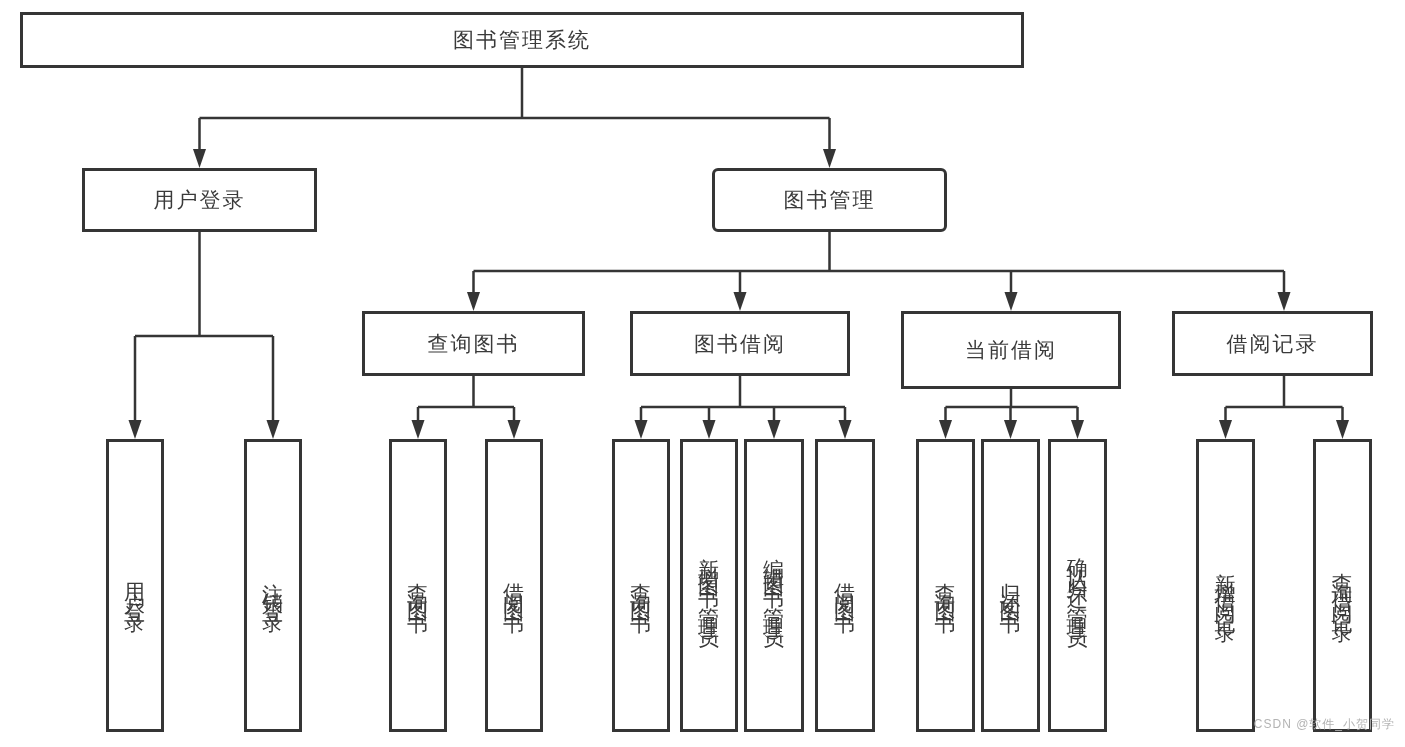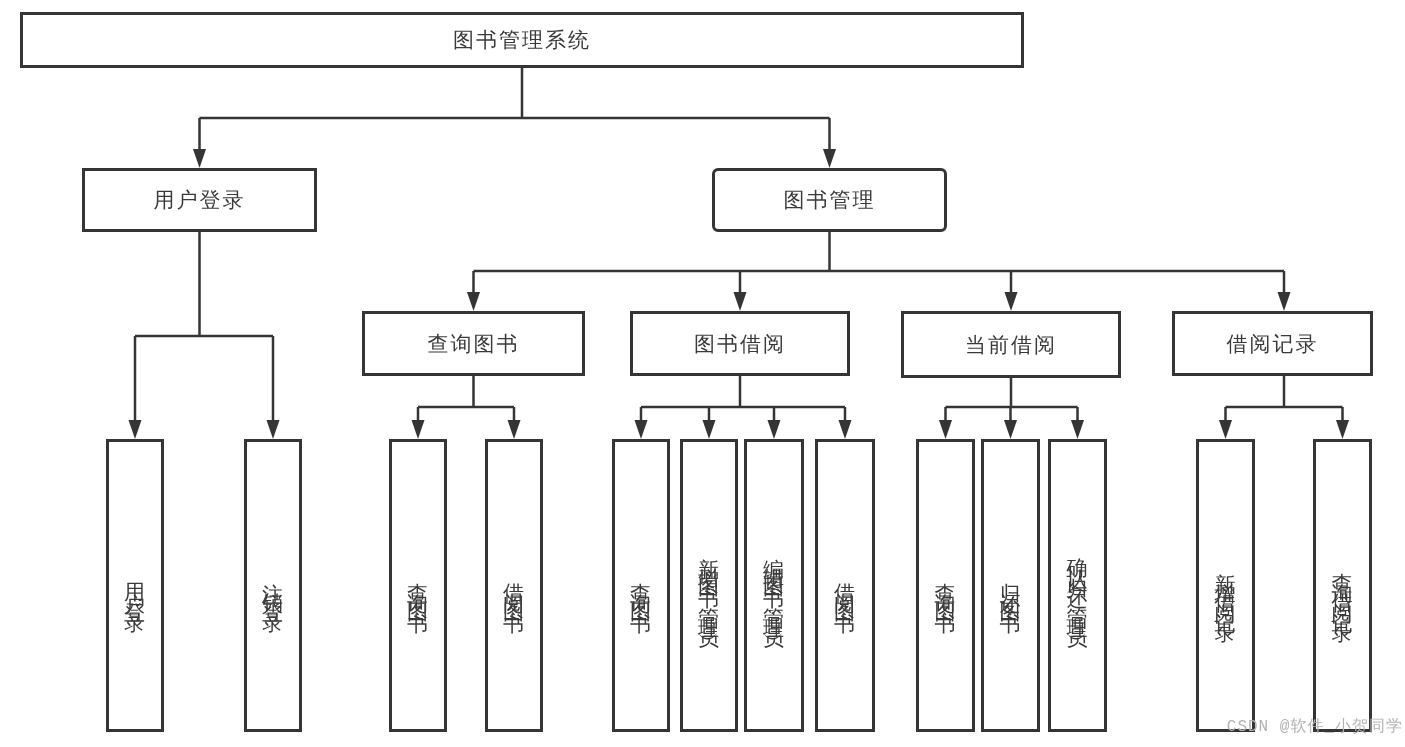--- a/index.html
+++ b/index.html
@@ -40,39 +40,38 @@
     line-height:1;
   }
   
   #n-root{left:20px;top:12px;width:1004px;height:56px;}
   
   #n-l2a{left:82px;top:168px;width:235px;height:64px;}
   #n-l2b{left:712px;top:168px;width:235px;height:64px;border-radius:6px;}
   
   #n-l3a{left:362px;top:311px;width:223px;height:65px;}
   #n-l3b{left:630px;top:311px;width:220px;height:65px;}
-  #n-l3c{left:901px;top:311px;width:220px;height:67px;}
+  #n-l3c{left:901px;top:311px;width:220px;height:78px;}
   #n-l3d{left:1172px;top:311px;width:201px;height:65px;}
   
   .leaf{top:439px;height:293px;width:58px;}
   #f-1{left:106px;}  #f-2{left:244px;}
   #f-3{left:389px;}  #f-4{left:485px;}
   #f-5{left:612px;}  #f-6{left:680px;}
   #f-7{left:744px;width:60px;} #f-8{left:815px;width:60px;}
   #f-9{left:916px;width:59px;} #f-10{left:981px;width:59px;} #f-11{left:1048px;width:59px;}
   #f-12{left:1196px;width:59px;} #f-13{left:1313px;width:59px;}
   #watermark{
     position:absolute;
-    right:2px;top:716px;
+    right:10px;top:716px;
     z-index:5;
-    font-size:16px;
+    font-size:12px;
     color:var(--wm);
     letter-spacing:1px;
     pointer-events:none;
-    font-family:Liberation Mono, monospace;
   }
 </style>
 </head>
 <body>
 
 <div id="canvas">
 
   <svg id="wires" width="1405" height="747" viewBox="0 0 1405 747" aria-hidden="true">
     <g stroke="#353535" stroke-width="2.5" fill="none">
 

